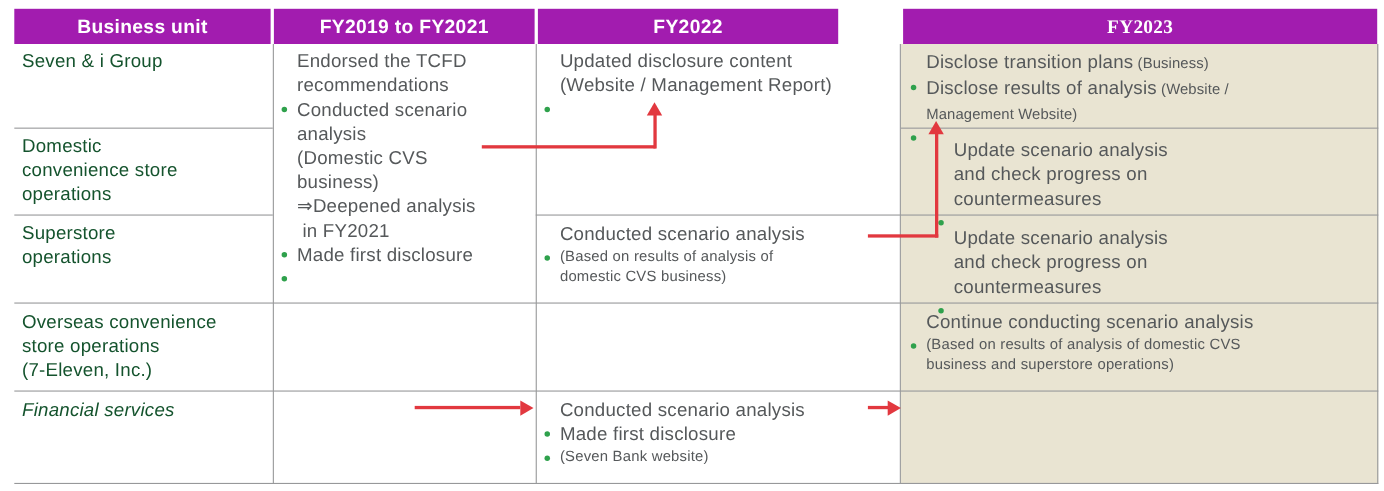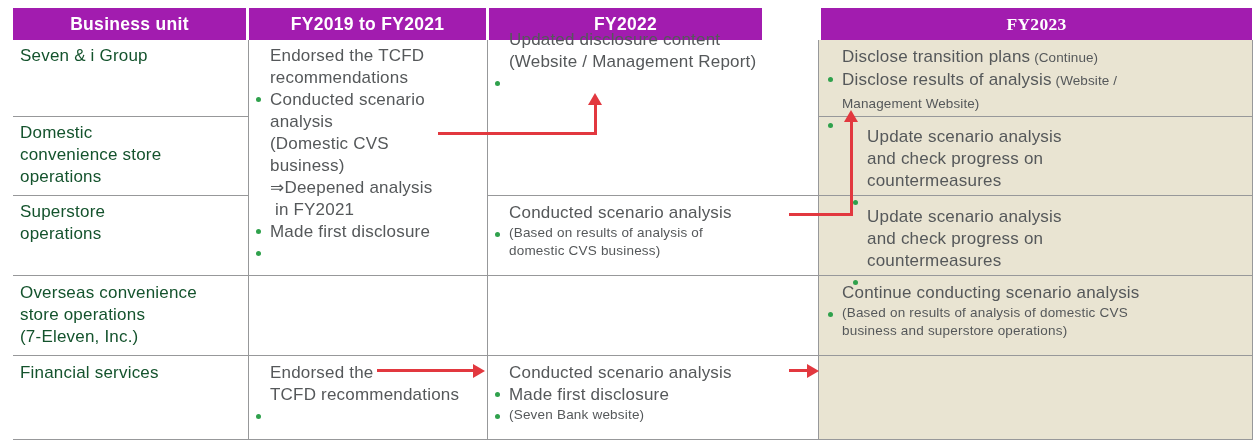--- a/index.html
+++ b/index.html
@@ -66,44 +66,38 @@
   <div class="hline" style="left:13px;top:195px;width:235px;"></div>
   <div class="hline" style="left:487px;top:195px;width:766px;"></div>
   <div class="hline" style="left:13px;top:275px;width:1240px;"></div>
   <div class="hline" style="left:13px;top:355px;width:1240px;"></div>
   <div class="hline" style="left:13px;top:439px;width:1240px;"></div>
 
   <div class="cell label" style="left:20px;top:45px;width:225px;">Seven &amp; i Group</div>
   <div class="cell label" style="left:20px;top:122px;width:225px;">Domestic<br>convenience store<br>operations</div>
   <div class="cell label" style="left:20px;top:201px;width:225px;">Superstore<br>operations</div>
   <div class="cell label" style="left:20px;top:282px;width:230px;">Overseas convenience<br>store operations<br>(7-Eleven, Inc.)</div>
-  <div class="cell label" style="left:20px;top:362px;width:225px;">Financial services</div>
+  <div class="cell label" style="left:20px;top:362px;width:225px;font-style:italic;">Financial services</div>
 
   <div class="cell" style="left:256px;top:45px;width:222px;">
       <div class="li bullet">
         <span class="dot"></span>
         <span class="txt">Endorsed the TCFD<br>recommendations</span>
       </div>
       <div class="li bullet">
         <span class="dot"></span>
         <span class="txt">Conducted scenario<br>analysis<br>(Domestic CVS<br>business)<br>⇒Deepened analysis<br> in FY2021</span>
       </div>
       <div class="li bullet">
         <span class="dot"></span>
         <span class="txt">Made first disclosure</span>
       </div>
     </div>
-  <div class="cell" style="left:256px;top:362px;width:222px;">
-      <div class="li bullet">
-        <span class="dot"></span>
-        <span class="txt">Endorsed the<br>TCFD recommendations</span>
-      </div>
-    </div>
 
-  <div class="cell" style="left:495px;top:29px;width:318px;">
+  <div class="cell" style="left:495px;top:45px;width:318px;">
       <div class="li bullet">
         <span class="dot"></span>
         <span class="txt">Updated disclosure content<br>(Website / Management Report)</span>
       </div>
     </div>
   <div class="cell" style="left:495px;top:202px;width:318px;">
       <div class="li bullet">
         <span class="dot"></span>
         <span class="txt">Conducted scenario analysis</span>
       </div>
@@ -123,21 +117,21 @@
       </div>
       <div class="li cont small">
         <span class="dot"></span>
         <span class="txt">(Seven Bank website)</span>
       </div>
     </div>
 
   <div class="cell" style="left:828px;top:46px;width:395px;">
       <div class="li bullet">
         <span class="dot"></span>
-        <span class="txt">Disclose transition plans<span class="note"> (Continue)</span></span>
+        <span class="txt">Disclose transition plans<span class="note"> (Business)</span></span>
       </div>
       <div class="li bullet">
         <span class="dot"></span>
         <span class="txt">Disclose results of analysis<span class="note"> (Website /</span><br><span class="note">Management Website)</span></span>
       </div>
     </div>
   <div class="cell" style="left:853px;top:126px;width:265px;">
       <div class="li bullet">
         <span class="dot"></span>
         <span class="txt">Update scenario analysis<br>and check progress on<br>countermeasures</span>

